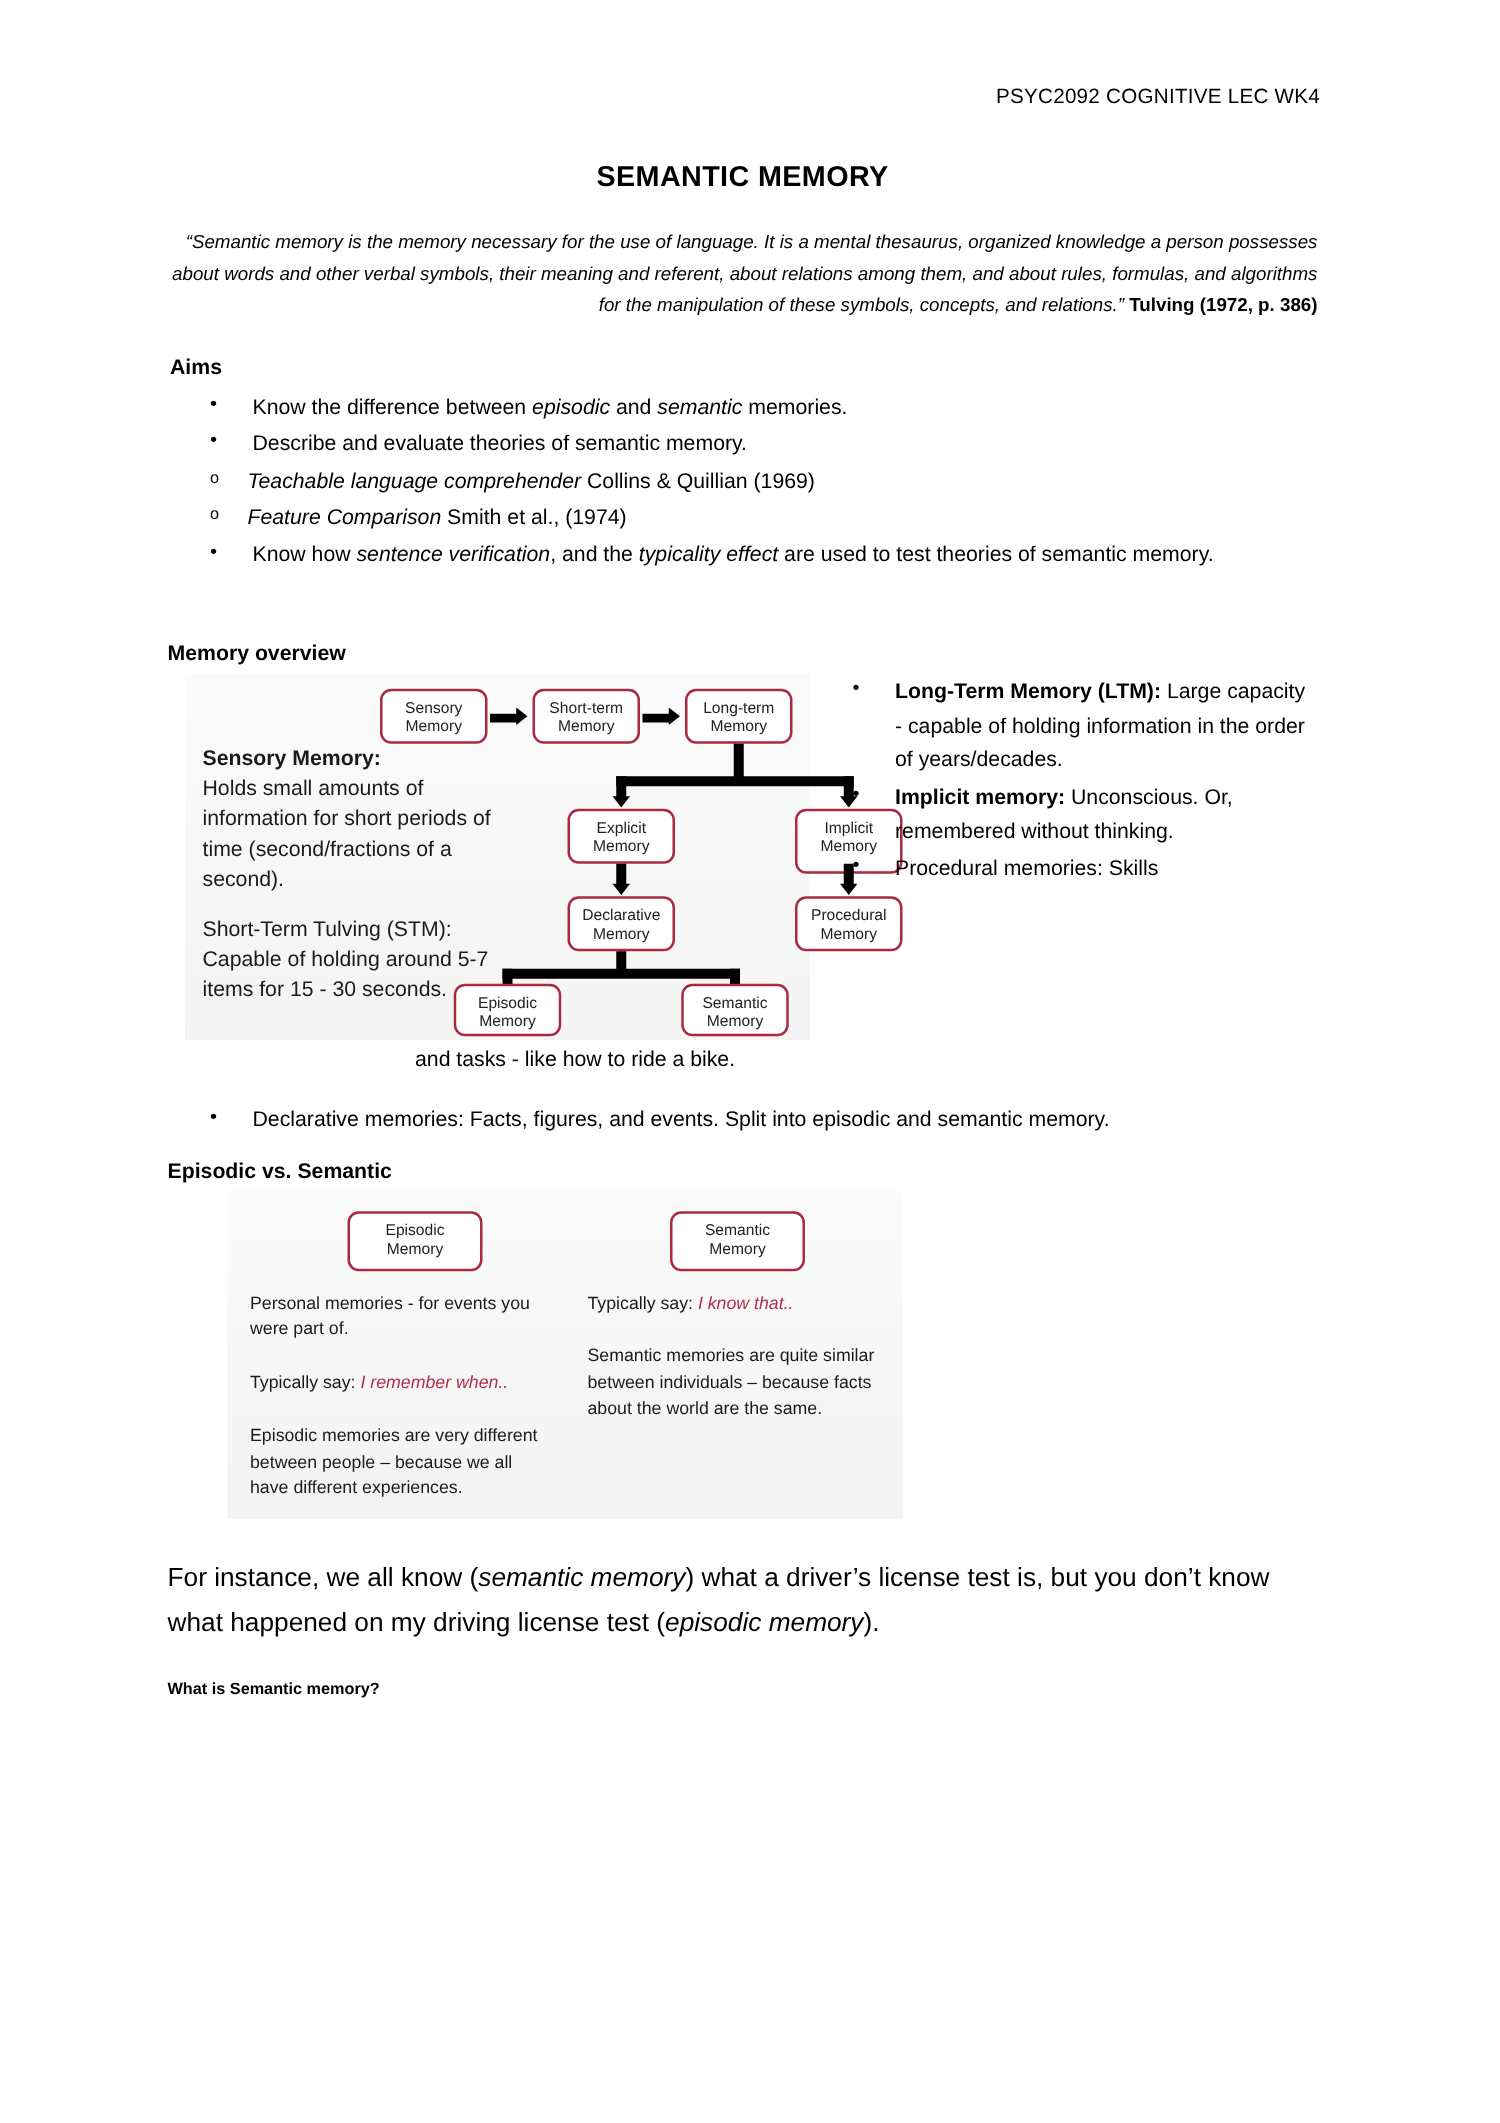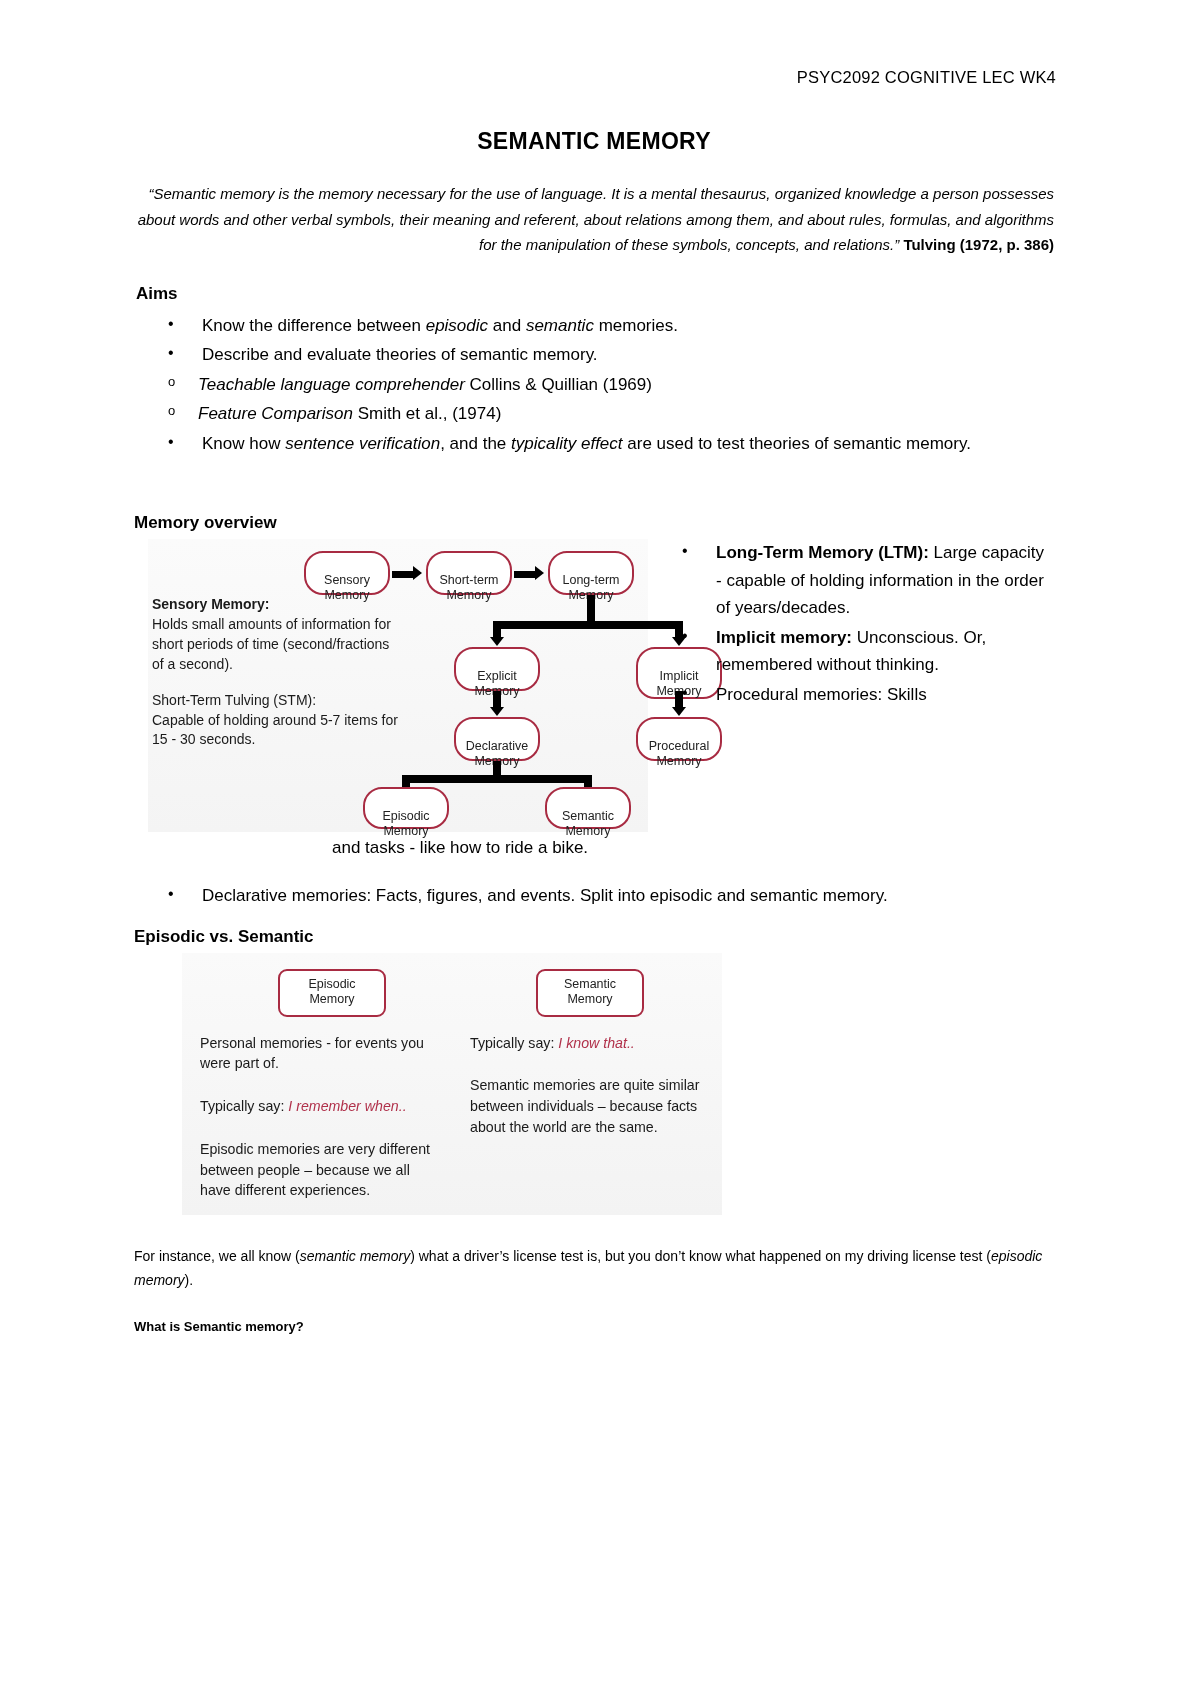--- a/index.html
+++ b/index.html
@@ -112,27 +112,27 @@
     position: relative;
     width: 500px;
     height: 293px;
     background: linear-gradient(180deg,#fbfbfb 0%, #f4f4f4 100%);
     flex: none;
     margin-left: 14px;
   }
   .dbox {
     position: absolute;
     border: 2.5px solid #a82b42;
-    border-radius: 19px;
+    border-radius: 9px;
     background: #ffffff;
     text-align: center;
     font-size: 12.5px;
     line-height: 1.22;
     color: #222;
-    padding-top: 20px;
+    padding-top: 6px;
     box-sizing: border-box;
   }
   .arrow-h, .arrow-v, .bar-h, .stem {
     position: absolute;
     background: #000;
   }
   .arrow-head-r {
     position: absolute;
     width: 0; height: 0;
     border-top: 7px solid transparent;
@@ -141,24 +141,24 @@
   }
   .arrow-head-d {
     position: absolute;
     width: 0; height: 0;
     border-left: 7px solid transparent;
     border-right: 7px solid transparent;
     border-top: 9px solid #000;
   }
   .side-notes {
     position: absolute;
-    left: 4px;
+    left: 14px;
     top: 56px;
     width: 250px;
-    font-size: 14px;
+    font-size: 17px;
     line-height: 1.42;
     color: #1a1a1a;
   }
   .side-notes .lbl { font-weight: bold; }
   .side-notes .gap { height: 16px; }
 
   .right-bullets {
     flex: 1;
     margin-left: 42px;
     padding-top: 44px;
@@ -220,21 +220,21 @@
     line-height: 1.46;
     margin: 16px 0 22px 0;
     color: #1a1a1a;
   }
   .evs-p.last { margin-bottom: 0; }
   .red-it {
     color: #b0304a;
     font-style: italic;
   }
   .para {
-    font-size: 14px;
+    font-size: 21px;
     line-height: 1.70;
     margin: 30px 0 0 0;
   }
   .qhead {
     font-size: 13px;
     font-weight: bold;
     margin: 26px 0 0 0;
   }
 </style>
 </head>

